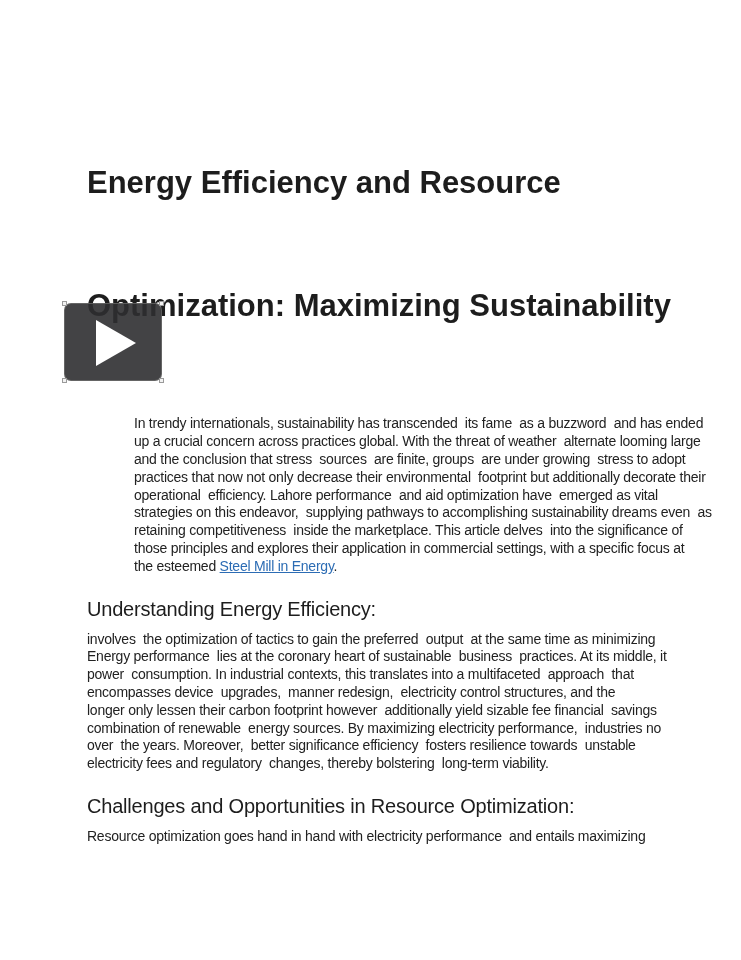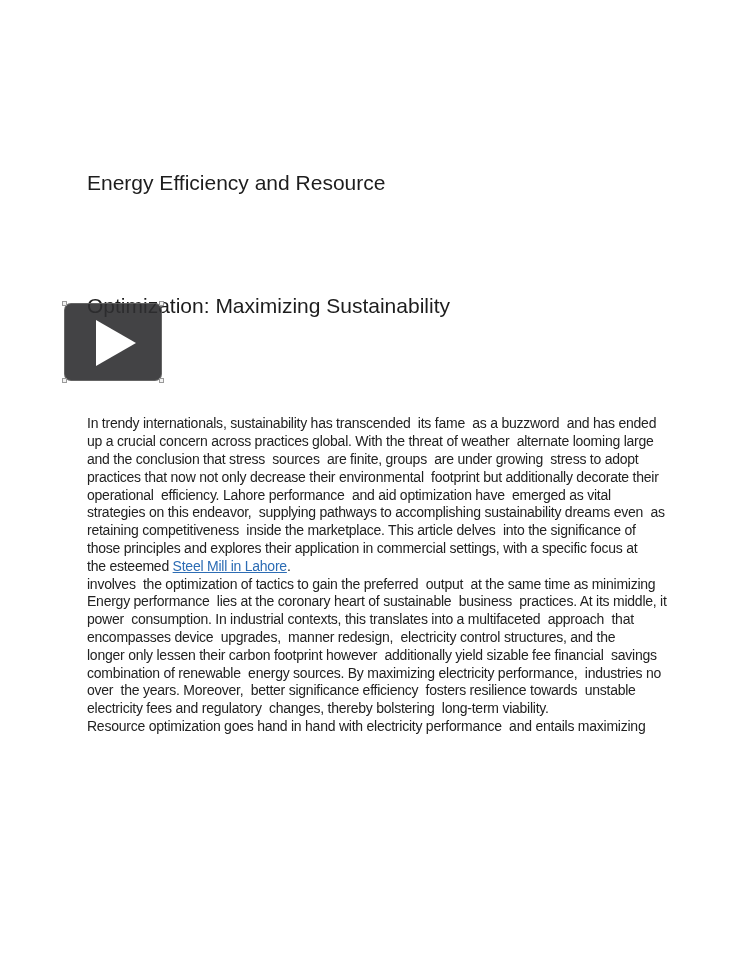--- a/index.html
+++ b/index.html
@@ -14,35 +14,35 @@
   }
   .doc {
     position: absolute;
     left: 87px;
     top: 79px;
     width: 578px;
     color: #222222;
   }
   .title {
     margin: 0;
-    font-size: 21px;
+    font-size: 31px;
     line-height: 41.3px;
-    font-weight: 400;
+    font-weight: 700;
     color: #1d1d1d;
     letter-spacing: 0;
     white-space: pre;
   }
   .para {
     margin: 0;
     font-size: 14px;
     line-height: 17.8px;
     letter-spacing: -0.24px;
     color: #222222;
   }
-  .para-intro { margin-top: 6px; }
+  .para-intro { margin-top: 6px; margin-left: 47px; }
   .tline { white-space: pre; }
   h2.section-heading {
     margin: 20px 0 9px 0;
     font-size: 20px;
     line-height: 26px;
     font-weight: 400;
     letter-spacing: -0.2px;
     color: #1d1d1d;
     white-space: pre;
   }
@@ -102,34 +102,36 @@
     <div>
         <div class="tline">In trendy internationals, sustainability has transcended  its fame  as a buzzword  and has ended</div>
         <div class="tline">up a crucial concern across practices global. With the threat of weather  alternate looming large</div>
         <div class="tline">and the conclusion that stress  sources  are finite, groups  are under growing  stress to adopt</div>
         <div class="tline">practices that now not only decrease their environmental  footprint but additionally decorate their</div>
         <div class="tline">operational  efficiency. Lahore performance  and aid optimization have  emerged as vital</div>
         <div class="tline">strategies on this endeavor,  supplying pathways to accomplishing sustainability dreams even  as</div>
         <div class="tline">retaining competitiveness  inside the marketplace. This article delves  into the significance of</div>
         <div class="tline">those principles and explores their application in commercial settings, with a specific focus at</div>
       </div>
-    <div class="tline"><span>the esteemed </span><a href="#" class="link">Steel Mill in Lahore</a><span>.</span></div>
+    <div class="tline"><span>the esteemed </span><a href="#" class="link">Steel Mill in Energy</a><span>.</span></div>
   </div>
 
+  <h2 class="section-heading">Understanding Energy Efficiency:</h2>
   <div class="para">
       <div class="tline">involves  the optimization of tactics to gain the preferred  output  at the same time as minimizing</div>
       <div class="tline">Energy performance  lies at the coronary heart of sustainable  business  practices. At its middle, it</div>
       <div class="tline">power  consumption. In industrial contexts, this translates into a multifaceted  approach  that</div>
       <div class="tline">encompasses device  upgrades,  manner redesign,  electricity control structures, and the</div>
       <div class="tline">longer only lessen their carbon footprint however  additionally yield sizable fee financial  savings</div>
       <div class="tline">combination of renewable  energy sources. By maximizing electricity performance,  industries no</div>
       <div class="tline">over  the years. Moreover,  better significance efficiency  fosters resilience towards  unstable</div>
       <div class="tline">electricity fees and regulatory  changes, thereby bolstering  long-term viability.</div>
     </div>
 
+  <h2 class="section-heading">Challenges and Opportunities in Resource Optimization:</h2>
   <div class="para">
       <div class="tline">Resource optimization goes hand in hand with electricity performance  and entails maximizing</div>
     </div>
 
 </div>
 
 <div class="video-btn">
   <div class="handle tl"></div>
   <div class="handle tr"></div>
   <div class="handle bl"></div>

